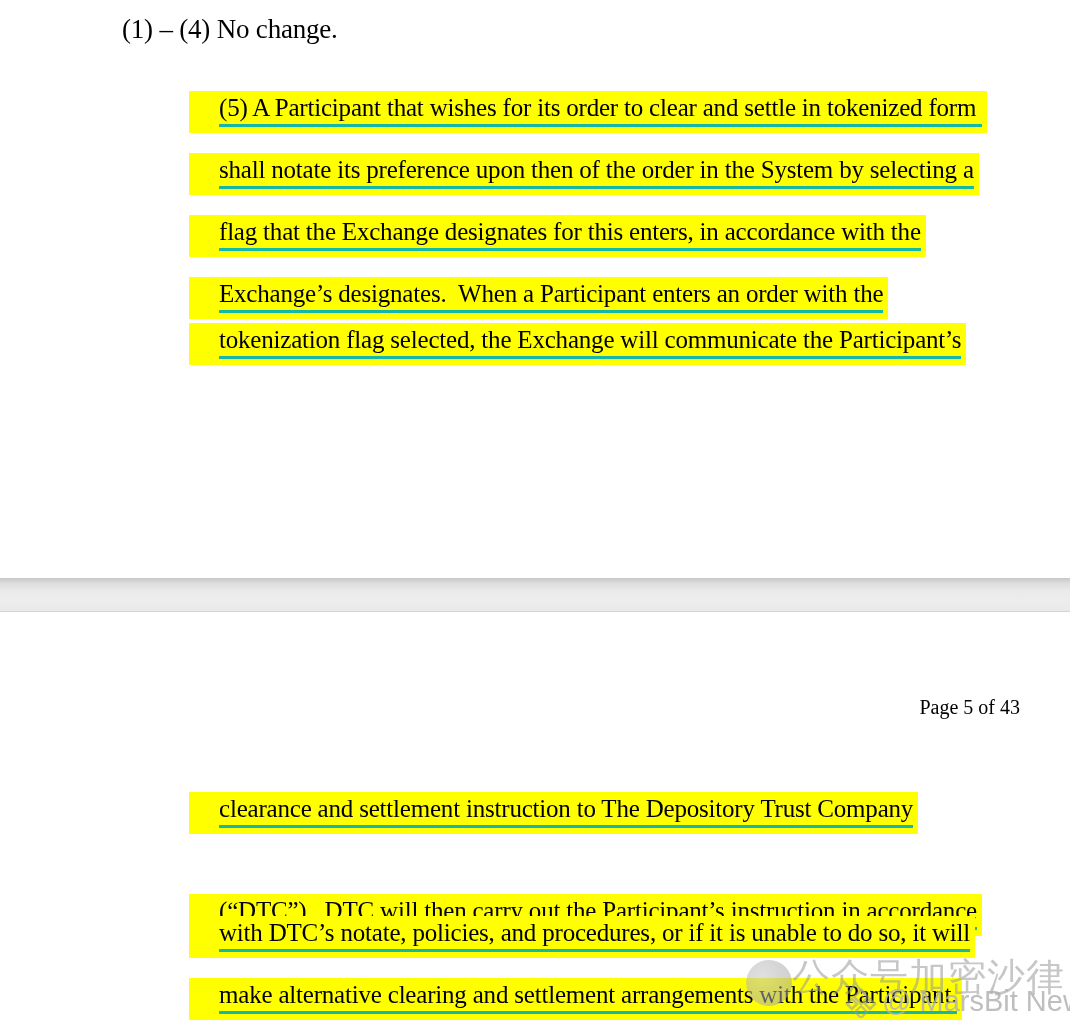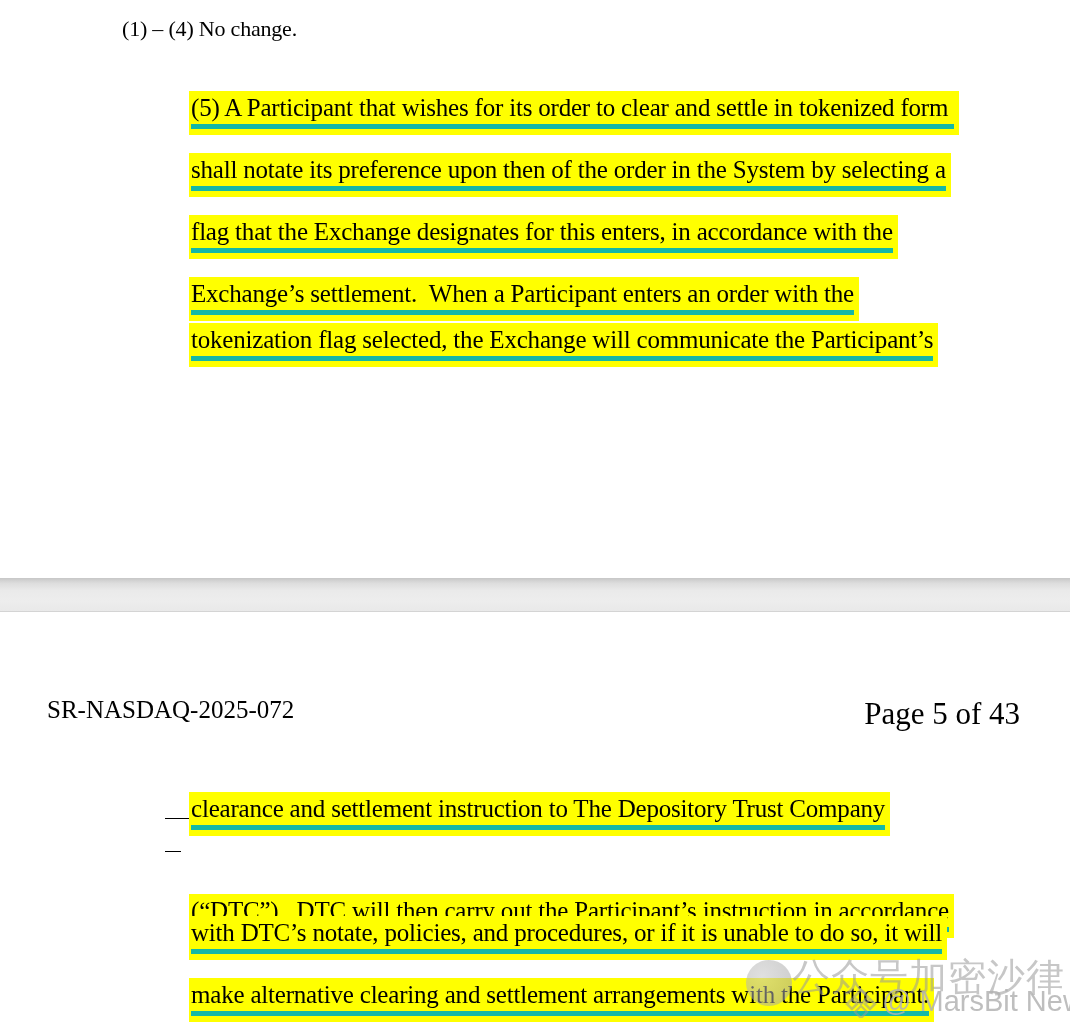--- a/index.html
+++ b/index.html
@@ -10,21 +10,21 @@
   }
   #viewport {
     position: relative;
     width: 1070px;
     height: 1026px;
     background: #ffffff;
     overflow: hidden;
   }
   .doc-line {
     position: absolute;
-    font-size: 22px;
+    font-size: 27px;
     line-height: 34px;
     letter-spacing: -0.2px;
     white-space: pre;
     color: #000000;
   }
   
   .hl-strip {
     position: absolute;
     left: 165px;
     white-space: pre;
@@ -33,42 +33,43 @@
     display: inline-block;
     background: #ffff00;
     font-size: 25px;
     line-height: 29px;
     letter-spacing: -0.2px;
     padding: 2px 5px 6px 2px;
     white-space: pre;
   }
   .ul {
     display: inline-block;
-    border-bottom: 5px solid #14b8a6;
+    border-bottom: 3px solid #14b8a6;
     padding-bottom: 2px;
     white-space: pre;
+    margin-left: 28px;
   }
   
   .separator {
     position: absolute;
     left: 0; top: 578px;
     width: 1070px; height: 34px;
     background: linear-gradient(to bottom,
       #c7c7c7 0%, #dddddd 16%, #eaeaea 38%, #ededed 70%, #e9e9e9 100%);
     border-bottom: 1px solid #d4d4d4;
   }
   .footer-left {
     position: absolute;
     left: 47px; top: 696px;
     font-size: 25px;
   }
   .footer-right {
     position: absolute;
     right: 50px; top: 696px;
-    font-size: 31px;
+    font-size: 20px;
   }
   
   .watermark {
     position: absolute;
     left: 0; top: 0; width: 1070px; height: 1026px;
     pointer-events: none;
     z-index: 10;
   }
   .wm-circle {
     position: absolute;
@@ -118,34 +119,33 @@
     <div class="hl-strip" style="top:73px;">
       <span class="hl"><span class="ul">(5) A Participant that wishes for its order to clear and settle in tokenized form </span></span>
     </div>
     <div class="hl-strip" style="top:135px;">
       <span class="hl"><span class="ul">shall notate its preference upon then of the order in the System by selecting a</span></span>
     </div>
     <div class="hl-strip" style="top:197px;">
       <span class="hl"><span class="ul">flag that the Exchange designates for this enters, in accordance with the</span></span>
     </div>
     <div class="hl-strip" style="top:259px;">
-      <span class="hl"><span class="ul">Exchange’s settlement.  When a Participant enters an order with the</span></span>
+      <span class="hl"><span class="ul">Exchange’s designates.  When a Participant enters an order with the</span></span>
     </div>
     <div class="hl-strip" style="top:305px;">
       <span class="hl"><span class="ul">tokenization flag selected, the Exchange will communicate the Participant’s</span></span>
     </div>
   </div>
 
   <div class="separator"></div>
 
-  <div class="footer-left">SR-NASDAQ-2025-072</div>
   <div class="footer-right">Page 5 of 43</div>
 
   <div>
-    <div class="hl-strip" style="top:774px;text-decoration:underline;">
+    <div class="hl-strip" style="top:774px;">
       <span class="hl"><span class="ul">clearance and settlement instruction to The Depository Trust Company</span></span>
     </div>
     <div class="hl-strip" style="top:876px;">
       <span class="hl"><span class="ul">(“DTC”).  DTC will then carry out the Participant’s instruction in accordance</span></span>
     </div>
     <div class="hl-strip" style="top:898px;">
       <span class="hl"><span class="ul">with DTC’s notate, policies, and procedures, or if it is unable to do so, it will</span></span>
     </div>
     <div class="hl-strip" style="top:960px;">
       <span class="hl"><span class="ul">make alternative clearing and settlement arrangements with the Participant.</span></span>

